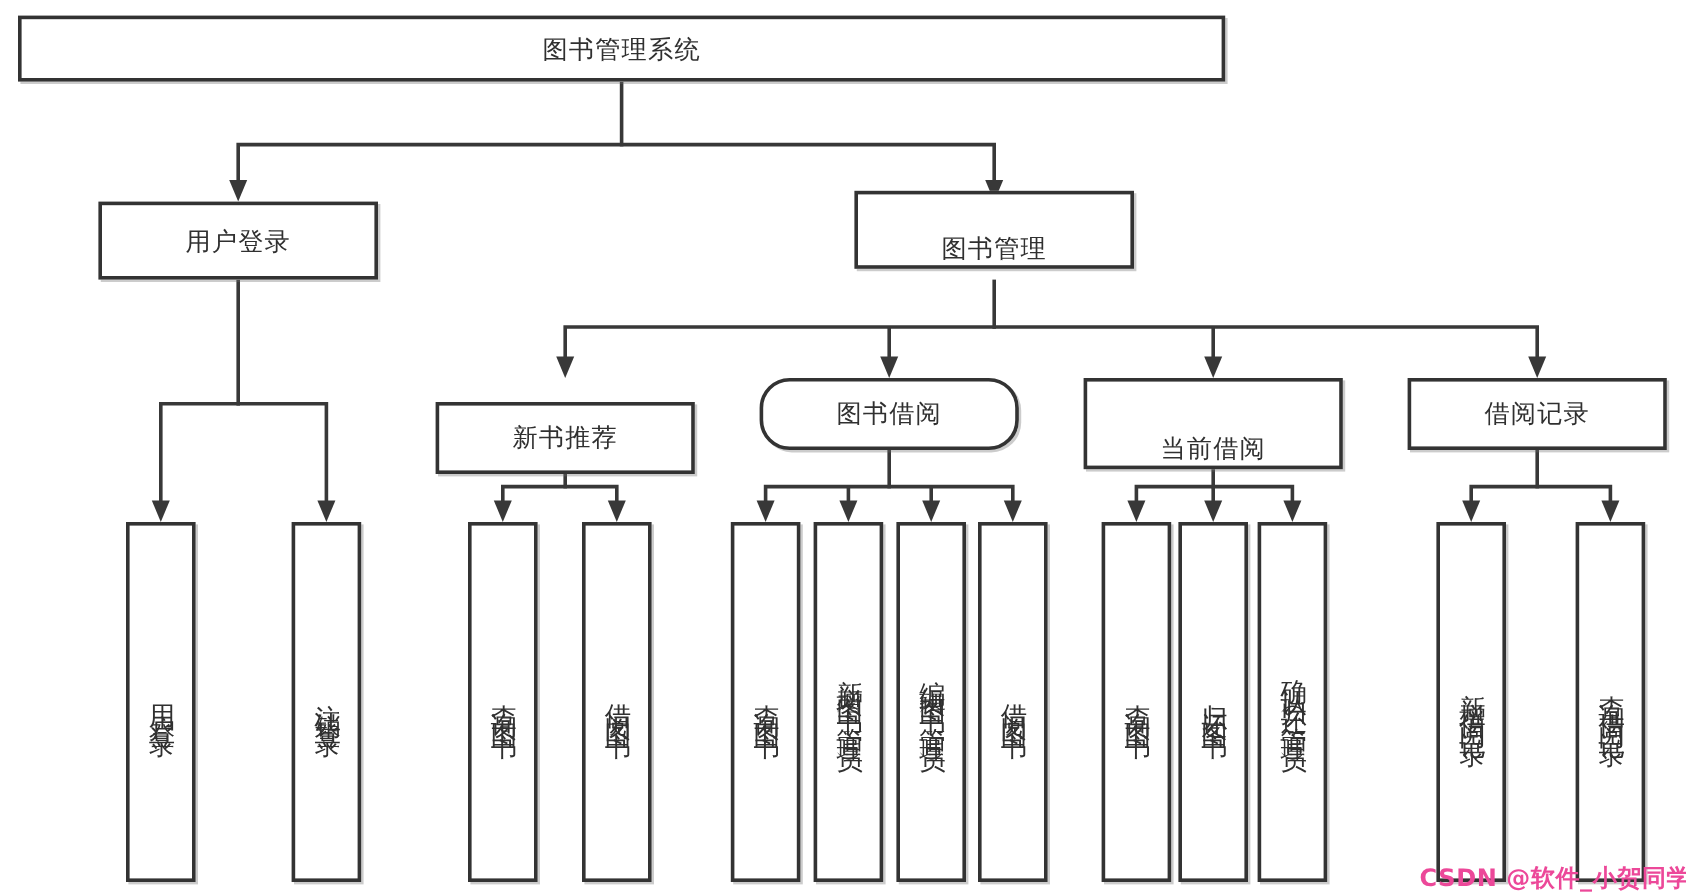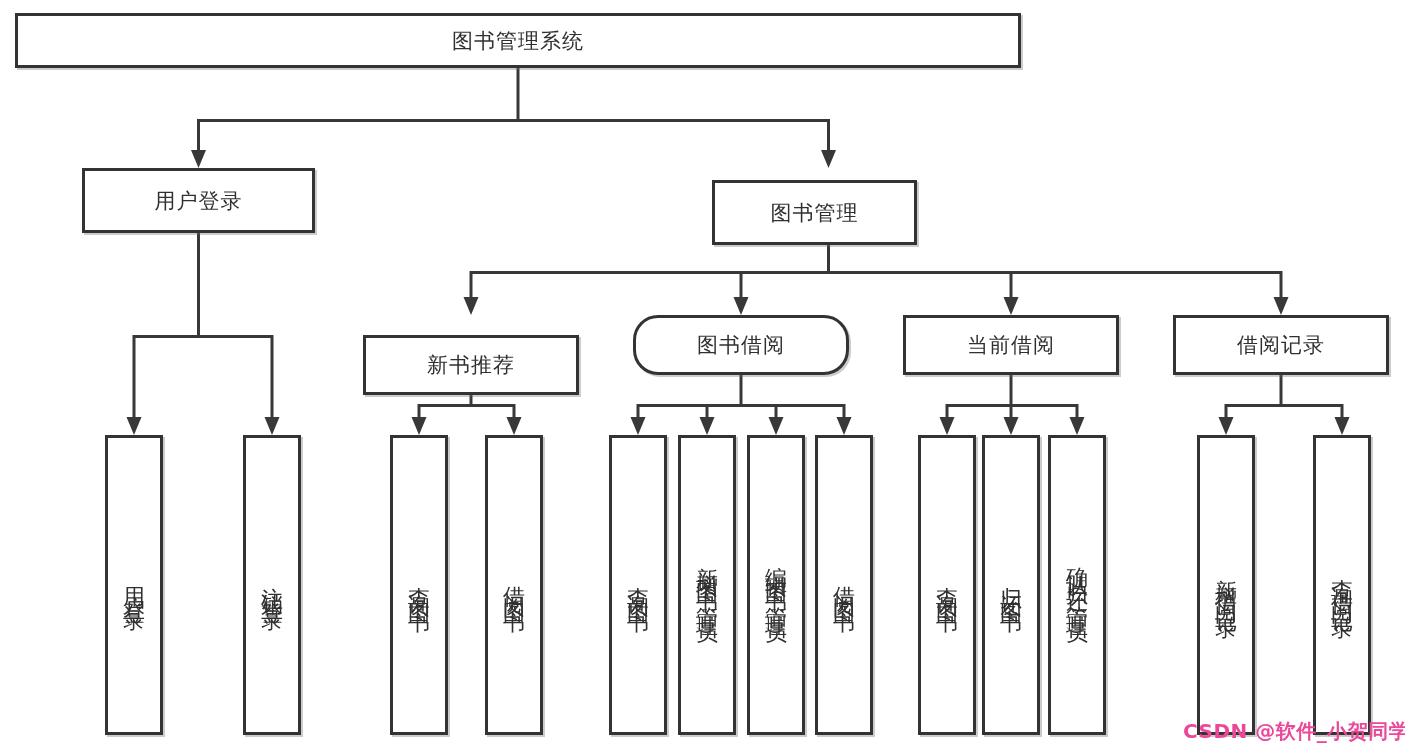--- a/index.html
+++ b/index.html
@@ -41,24 +41,24 @@
     writing-mode: vertical-rl;
     text-orientation: mixed;
     font-size: 22px;
     letter-spacing: 8px;
     line-height: 1;
     white-space: nowrap;
   }
   
   .root      { left: 15px;   top: 13px;  width: 1006px; height: 55px; }
   .l1-a      { left: 82px;   top: 168px; width: 233px;  height: 65px; }
-  .l1-b      { left: 712px;  top: 180px; width: 205px;  height: 65px; }
+  .l1-b      { left: 712px;  top: 159px; width: 233px;  height: 65px; align-items: flex-end; }
   .l2-a      { left: 363px;  top: 315px; width: 216px;  height: 60px; margin-top: 20px; }
   .l2-b      { left: 633px;  top: 315px; width: 216px;  height: 60px; border-radius: 25px; }
-  .l2-c      { left: 903px;  top: 315px; width: 216px;  height: 60px; }
+  .l2-c      { left: 903px;  top: 315px; width: 216px;  height: 76px; align-items: flex-end; }
   .l2-d      { left: 1173px; top: 315px; width: 216px;  height: 60px; }
   
   .leaf      { top: 435px; width: 58px; height: 300px; }
   .leaf-1  { left: 105px; }
   .leaf-2  { left: 243px; }
   .leaf-3  { left: 390px; }
   .leaf-4  { left: 485px; }
   .leaf-5  { left: 609px; }
   .leaf-6  { left: 678px; }
   .leaf-7  { left: 747px; }

